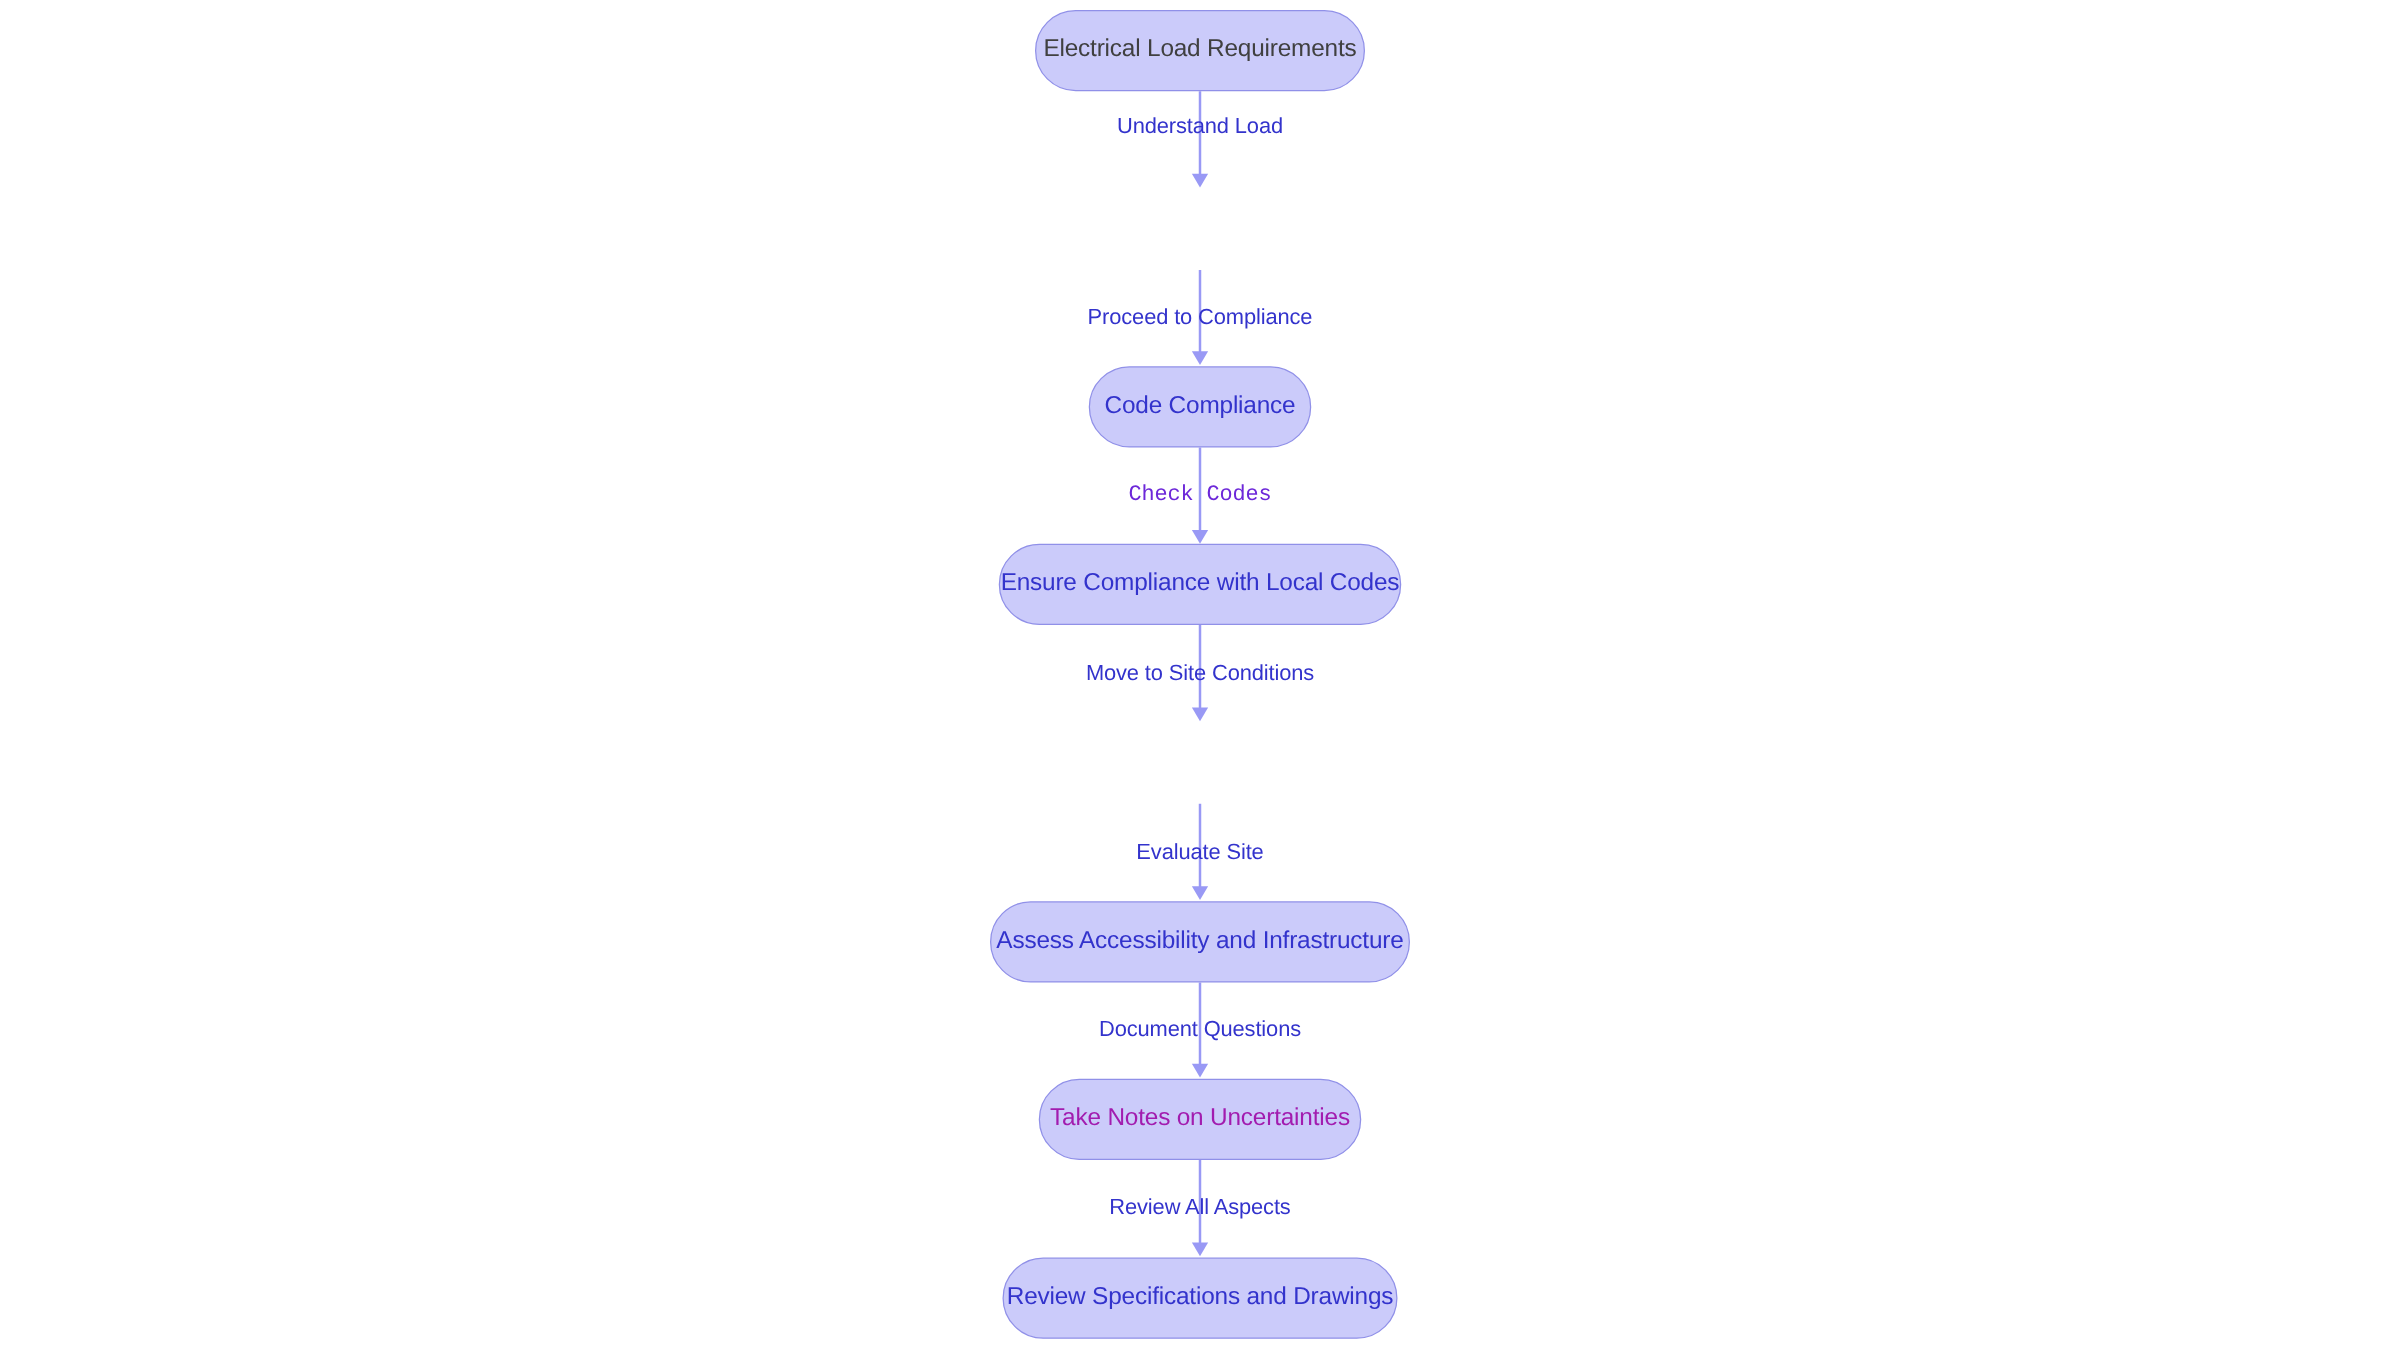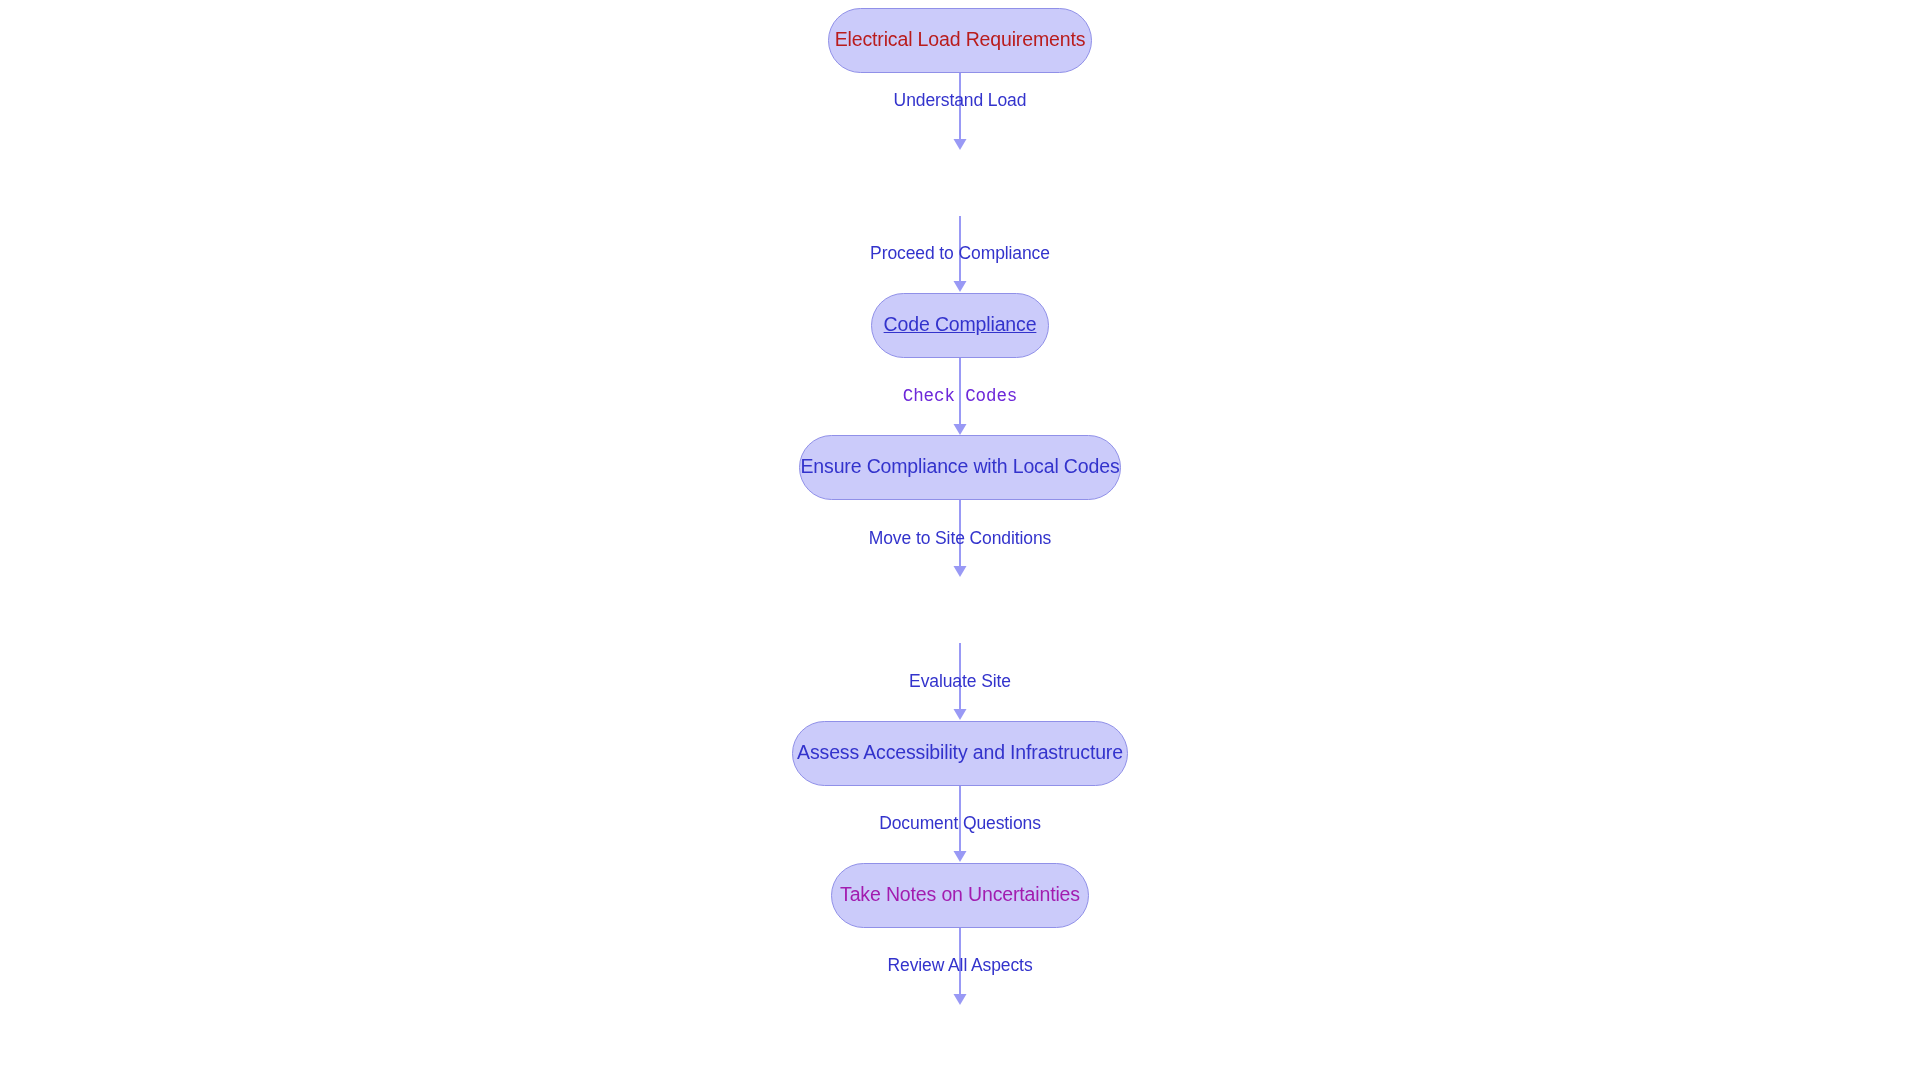--- a/index.html
+++ b/index.html
@@ -117,29 +117,32 @@
 
   <div id="node-layer">
       <div class="edge-label" style="left: 960px; top: 92px; color: rgb(51, 51, 204);">Understand Load</div>
       <div class="edge-label" style="left: 960px; top: 245px; color: rgb(51, 51, 204);">Proceed to Compliance</div>
       <div class="edge-label" style="left: 960px; top: 388px; color: #6d28d9; font-family: Liberation Mono, monospace;">Check Codes</div>
       <div class="edge-label" style="left: 960px; top: 530px; color: rgb(51, 51, 204);">Move to Site Conditions</div>
       <div class="edge-label" style="left: 960px; top: 673px; color: rgb(51, 51, 204);">Evaluate Site</div>
       <div class="edge-label" style="left: 960px; top: 815px; color: rgb(51, 51, 204);">Document Questions</div>
       <div class="edge-label" style="left: 960px; top: 957px; color: rgb(51, 51, 204);">Review All Aspects</div>
       <div class="node" style="left: 960px; top: 7.5px; width: 264px; background: rgb(203, 203, 250); border-color: rgb(144, 144, 232);">
-        <span class="node-label" style="color: #b91c1c;">Electrical Load Requirements</span>
+        <span class="node-label" style="color: #404040;">Electrical Load Requirements</span>
       </div>
       <div class="node" style="left: 960px; top: 292.5px; width: 178px; background: rgb(203, 203, 250); border-color: rgb(144, 144, 232);">
-        <span class="node-label" style="color: rgb(51, 51, 204); text-decoration: underline;">Code Compliance</span>
+        <span class="node-label" style="color: rgb(51, 51, 204);">Code Compliance</span>
       </div>
       <div class="node" style="left: 960px; top: 434.5px; width: 322px; background: rgb(203, 203, 250); border-color: rgb(144, 144, 232);">
         <span class="node-label" style="color: rgb(51, 51, 204);">Ensure Compliance with Local Codes</span>
       </div>
       <div class="node" style="left: 960px; top: 720.5px; width: 336px; background: rgb(203, 203, 250); border-color: rgb(144, 144, 232);">
         <span class="node-label" style="color: rgb(51, 51, 204);">Assess Accessibility and Infrastructure</span>
       </div>
       <div class="node" style="left: 960px; top: 862.5px; width: 258px; background: rgb(203, 203, 250); border-color: rgb(144, 144, 232);">
         <span class="node-label" style="color: #a21caf;">Take Notes on Uncertainties</span>
       </div>
+      <div class="node" style="left: 960px; top: 1005.5px; width: 316px; background: rgb(203, 203, 250); border-color: rgb(144, 144, 232);">
+        <span class="node-label" style="color: rgb(51, 51, 204);">Review Specifications and Drawings</span>
+      </div>
     </div>
 
 </div>
 
 </body></html>

